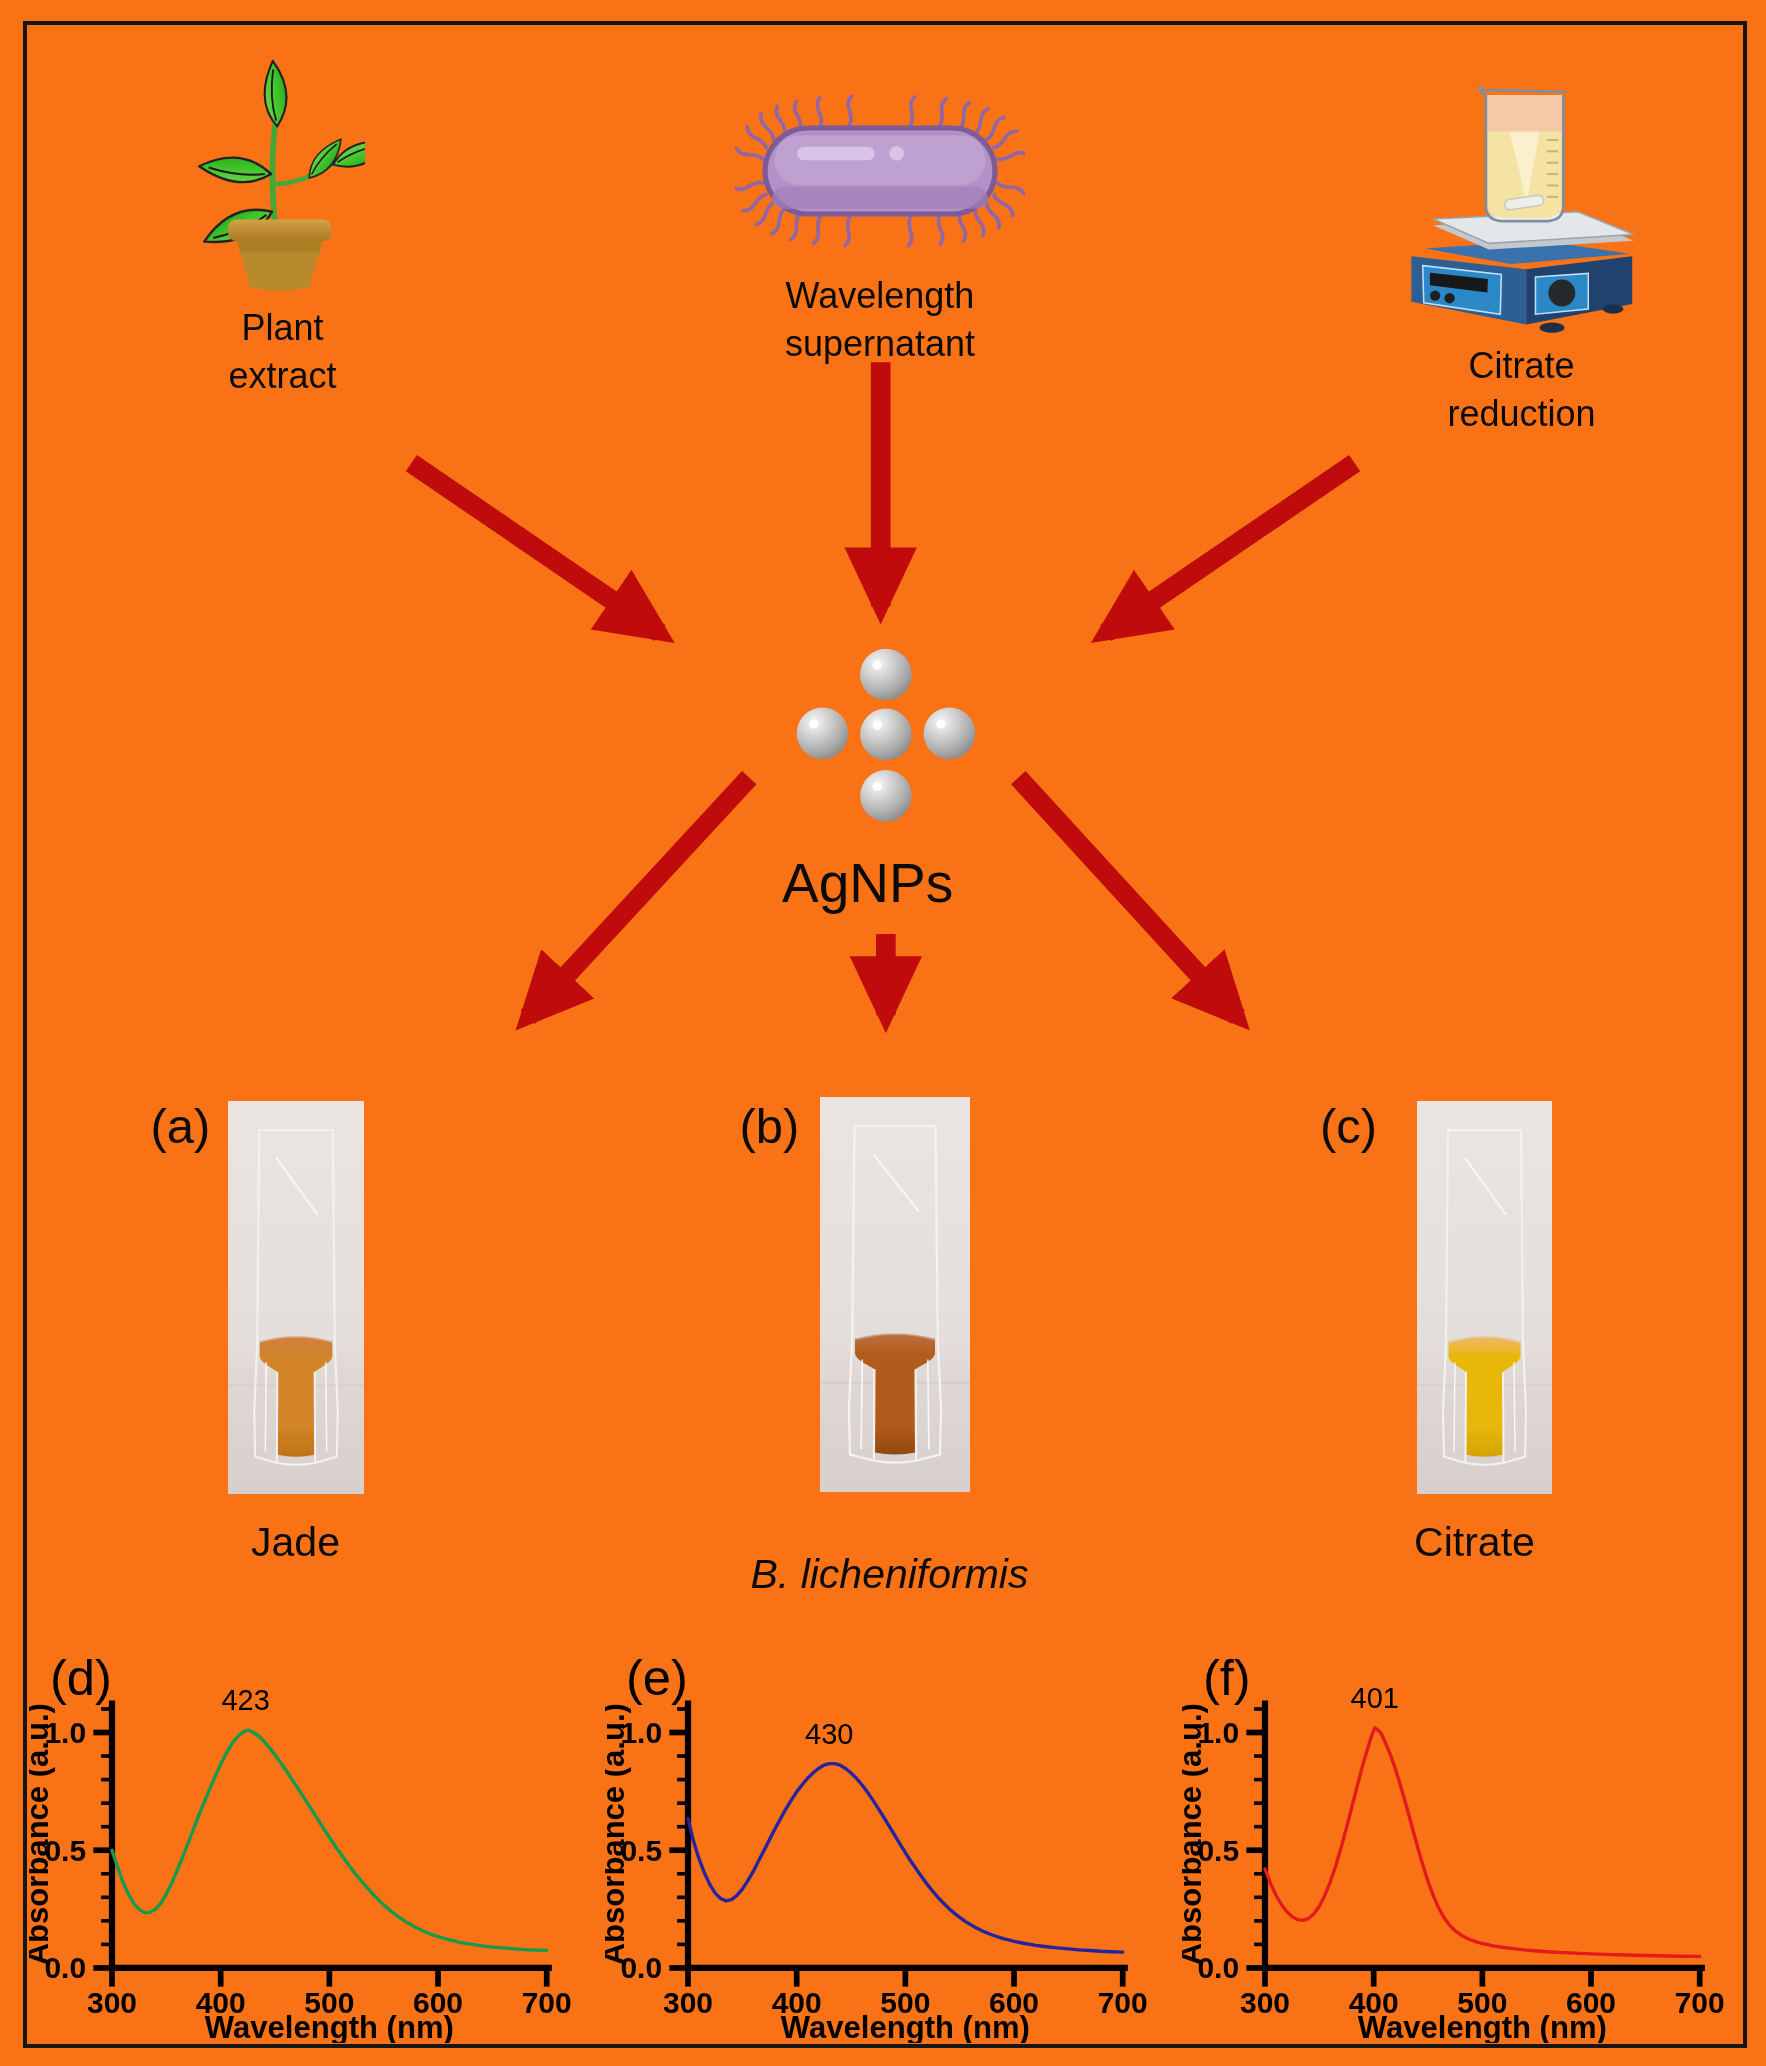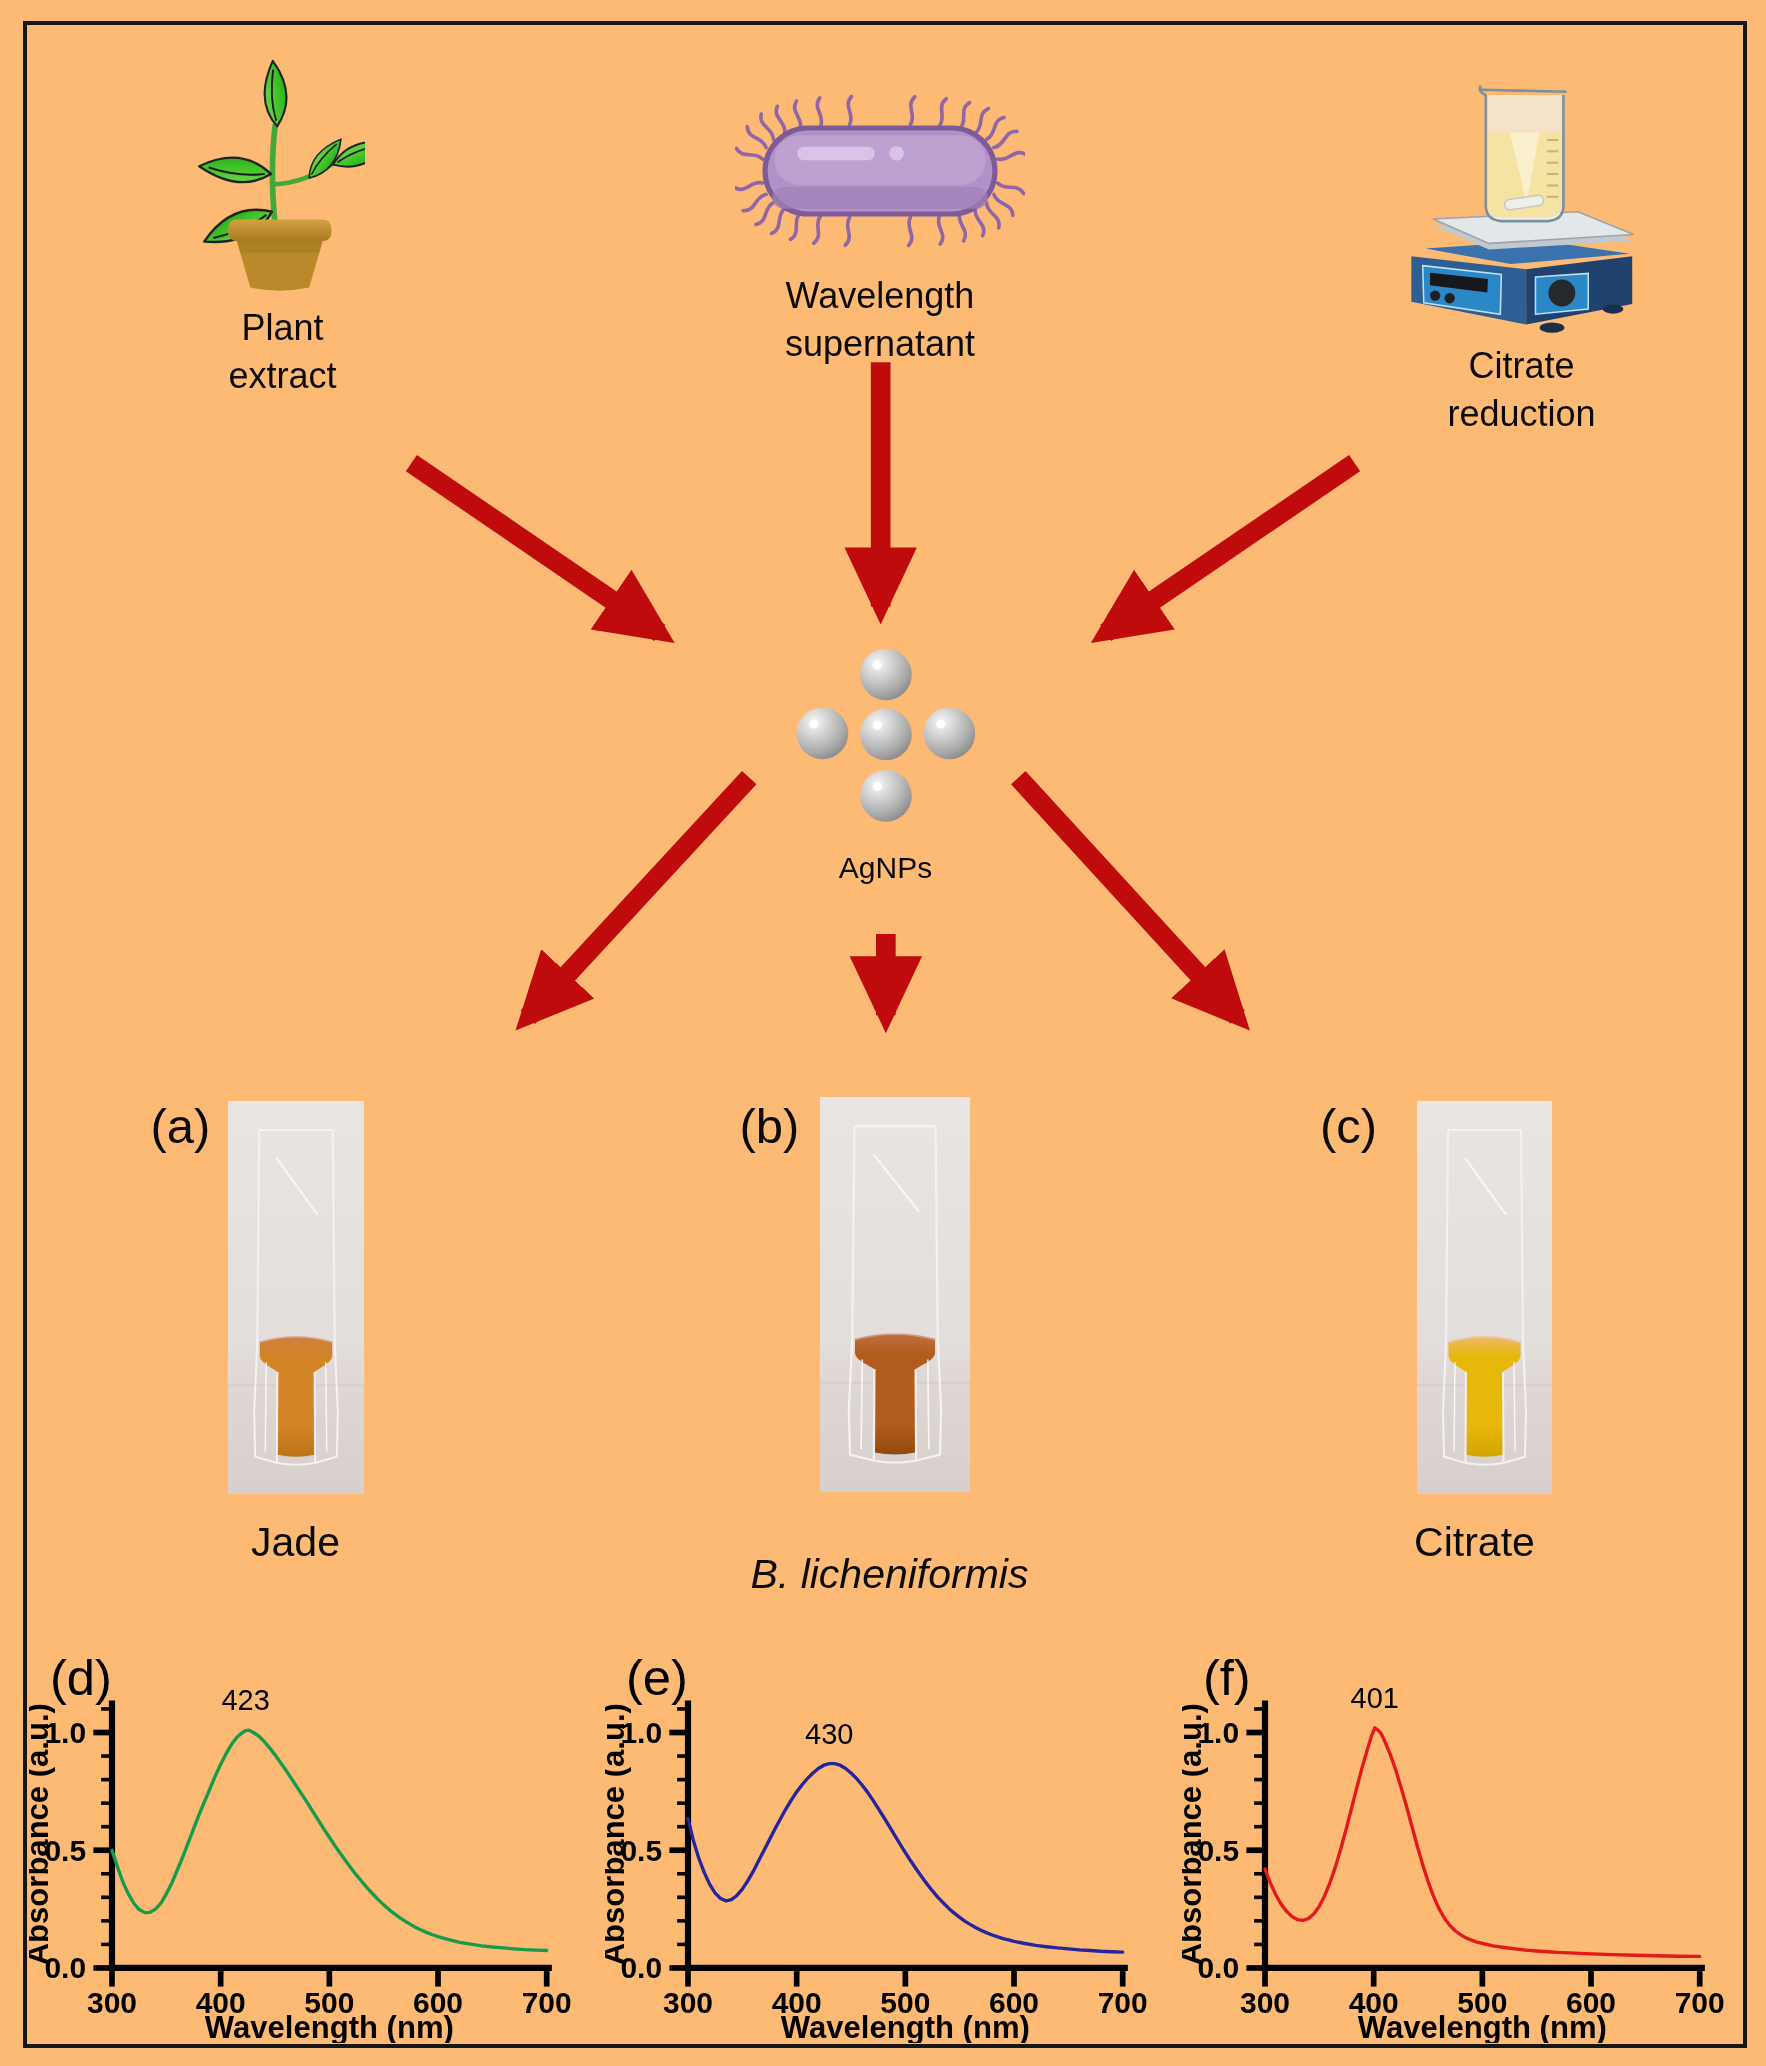--- a/index.html
+++ b/index.html
@@ -1,21 +1,21 @@
 <!DOCTYPE html>
 <html style="font-size:8.3px"><head>
 <meta charset="utf-8">
 <style>
   html,body{margin:0;padding:0;background:#ffffff;}
   body{width:1766px;height:2066px;font-family:"Liberation Sans",sans-serif;color:#0b0b0b;}
-  #canvas{position:relative;width:1766px;height:2066px;background:#fdba74;overflow:hidden;text-decoration:underline;}
+  #canvas{position:relative;width:1766px;height:2066px;background:#f97316;overflow:hidden;text-decoration:underline;}
   .frame{position:absolute;left:23px;top:21px;width:1716px;height:2019px;border:4.1px solid #161616;}
   .abs{position:absolute;}
   .label{position:absolute;text-align:center;font-size:36px;line-height:48px;color:#0b0b0b;}
-  .agnps-label{position:absolute;text-align:center;font-size:30px;color:#0b0b0b;}
+  .agnps-label{position:absolute;font-size:55px;color:#0b0b0b;}
   .panel-letter{position:absolute;text-align:center;font-size:49px;color:#0b0b0b;}
   .caption{position:absolute;text-align:center;font-size:41px;color:#0b0b0b;}
   .caption.it{font-style:italic;margin-top:32px;}
   svg{display:block;}
   .arrows{position:absolute;left:0;top:0;pointer-events:none;}
   .arrow{fill:none;stroke-linecap:butt;}
   .chart{position:absolute;}
   .cuvette-photo{position:absolute;}
   text{font-family:"Liberation Sans",sans-serif;}
 </style>

